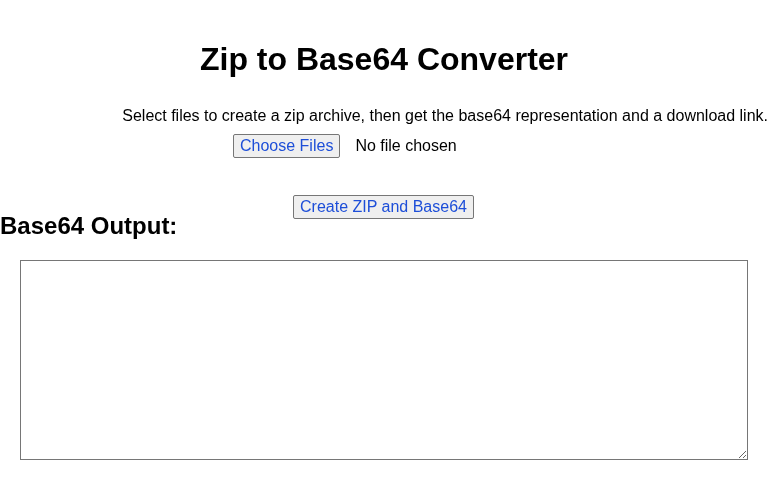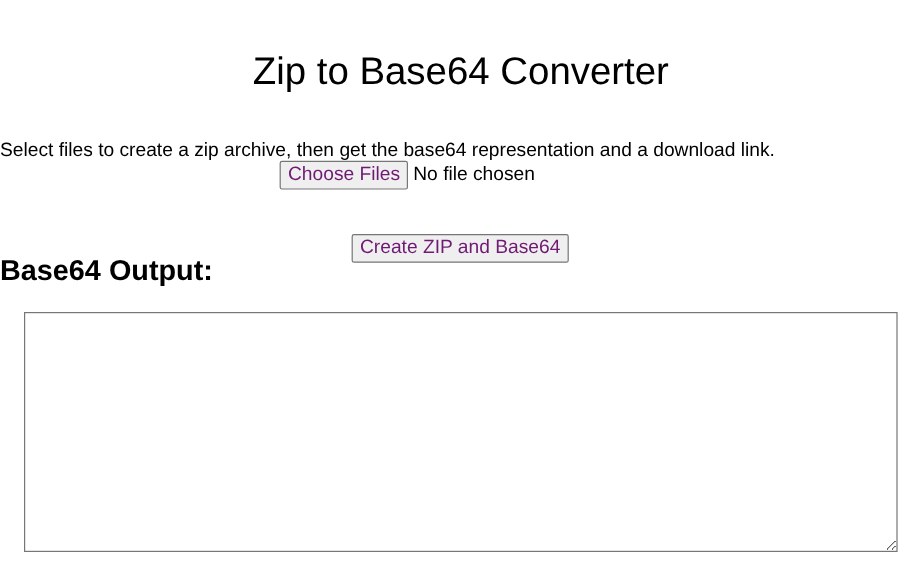--- a/index.html
+++ b/index.html
@@ -1,21 +1,21 @@
 <!DOCTYPE html>
 <html><head>
 <meta charset="utf-8">
 <style>
   html, body { margin:0; padding:0; background:#fff; }
   body { width:768px; height:480px; font-family:"Liberation Sans", sans-serif; color:#000; position:relative; overflow:hidden; }
-  h1 { position:absolute; left:0; right:0; top:40px; margin:0; text-align:center; font-size:32px; font-weight:normal; line-height:38px; }
-  .desc { position:absolute; left:0; right:0; top:116px; margin:0; text-align:left; font-size:16px; line-height:20px; }
+  h1 { position:absolute; left:0; right:0; top:40px; margin:0; text-align:center; font-size:32px; font-weight:bold; line-height:38px; }
+  .desc { position:absolute; left:0; right:0; top:106px; margin:0; text-align:right; font-size:16px; line-height:20px; }
   .filerow { position:absolute; left:233px; top:134px; height:24px; display:flex; align-items:center; font-size:16px; }
-  .btn { font-family:"Liberation Sans", sans-serif; font-size:16px; background:#efefef; border:1px solid #767676; border-radius:2px; padding:1px 6px; height:24px; line-height:20px; box-sizing:border-box; color:#701a75; }
-  .nofile { margin-left:4px; }
+  .btn { font-family:"Liberation Sans", sans-serif; font-size:16px; background:#efefef; border:1px solid #767676; border-radius:2px; padding:1px 6px; height:24px; line-height:20px; box-sizing:border-box; color:#1d4ed8; }
+  .nofile { margin-left:15px; }
   .createbtn { position:absolute; left:293px; top:168px;margin-top:27px; }
   h2 { position:absolute; left:0; right:0; top:211px; margin:0; font-size:24px; font-weight:bold; line-height:30px; }
   textarea { position:absolute; left:20px; top:260px; width:728px; height:200px; box-sizing:border-box; border:1px solid #767676; resize:both; font-family:"Liberation Mono", monospace; font-size:13px; }
 </style>
 </head>
 <body>
 
 <h1>Zip to Base64 Converter</h1>
 <p class="desc">Select files to create a zip archive, then get the base64 representation and a download link.</p>
 

